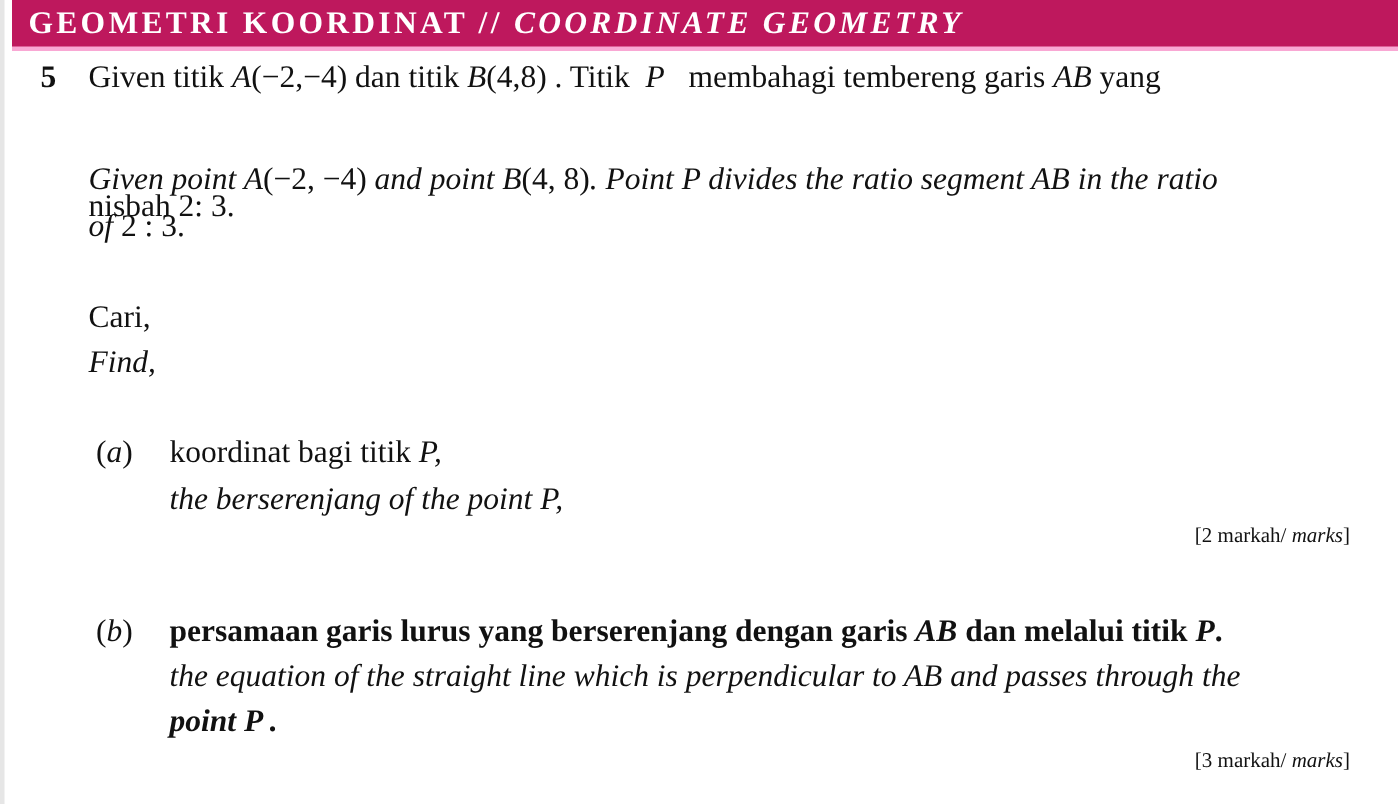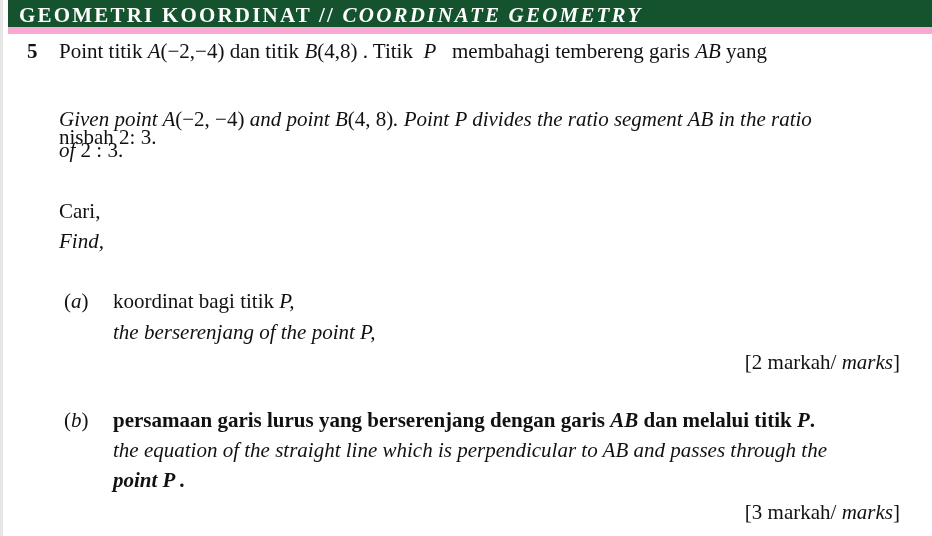--- a/index.html
+++ b/index.html
@@ -18,22 +18,22 @@
     .left-rule {
       position: absolute;
       left: 0; top: 0;
       width: 3px; height: 536px;
       background: #e6e6e6;
     }
     .banner {
       position: absolute;
       left: 8px; top: 0;
       width: 924px; height: 34px;
-      background: #14532d;
-      border-bottom: 7px solid #f9a8d4;
+      background: #be185d;
+      border-bottom: 3px solid #f9a8d4;
       box-sizing: border-box;
     }
     .banner-text {
       position: absolute;
       left: 11px; top: 3px;
       font-family: "Liberation Serif", "DejaVu Serif", serif;
       font-weight: bold;
       font-size: 21px;
       letter-spacing: 2.2px;
       color: #ffffff;
@@ -50,21 +50,21 @@
     .qnum {
       position: absolute;
       left: 27px; top: 39px;
       font-size: 21px;
       font-weight: bold;
     }
     i, .it { font-style: italic; }
     .marks {
       position: absolute;
       right: 32px;
-      font-size: 21px;
+      font-size: 14px;
       white-space: nowrap;
     }
     .part-label {
       position: absolute;
       font-size: 21px;
     }
     .justify {
       display: flex;
       justify-content: space-between;
     }
@@ -74,21 +74,21 @@
 
 <div class="left-rule"></div>
 
 <div class="banner">
   <div class="banner-text"><span>GEOMETRI KOORDINAT</span><span> // </span><span class="en">COORDINATE GEOMETRY</span></div>
 </div>
 
 <div class="qnum">5</div>
 
 <div class="line justify" style="left:59px; top:39px; width:842px;">
-  <span><span>Point titik </span><i>A</i><span>(−2,−4)</span><span> dan titik </span><i>B</i><span>(4,8)</span><span> . Titik </span>&nbsp;<i>P</i>&nbsp;&nbsp;<span> membahagi tembereng garis </span><i>AB</i><span> yang</span></span>
+  <span><span>Given titik </span><i>A</i><span>(−2,−4)</span><span> dan titik </span><i>B</i><span>(4,8)</span><span> . Titik </span>&nbsp;<i>P</i>&nbsp;&nbsp;<span> membahagi tembereng garis </span><i>AB</i><span> yang</span></span>
 </div>
 <div class="line" style="left:59px; top:77px;margin-top:48px;">nisbah 2: 3.</div>
 
 <div class="line it" style="left:59px; top:107px;"><span>Given point </span><span>A</span><span style="font-style:normal">(−2, −4)</span><span> and point </span><span>B</span><span style="font-style:normal">(4, 8)</span><span>. Point P divides the ratio segment  AB in the ratio</span></div>
 <div class="line" style="left:59px; top:138px;text-align:right;"><i>of </i><span>2 : 3.</span></div>
 
 <div class="line" style="left:59px; top:199px;">Cari,</div>
 <div class="line it" style="left:59px; top:229px;text-align:right;">Find,</div>
 
 <div class="part-label" style="left:64px; top:289px;"><span>(</span><i>a</i><span>)</span></div>

